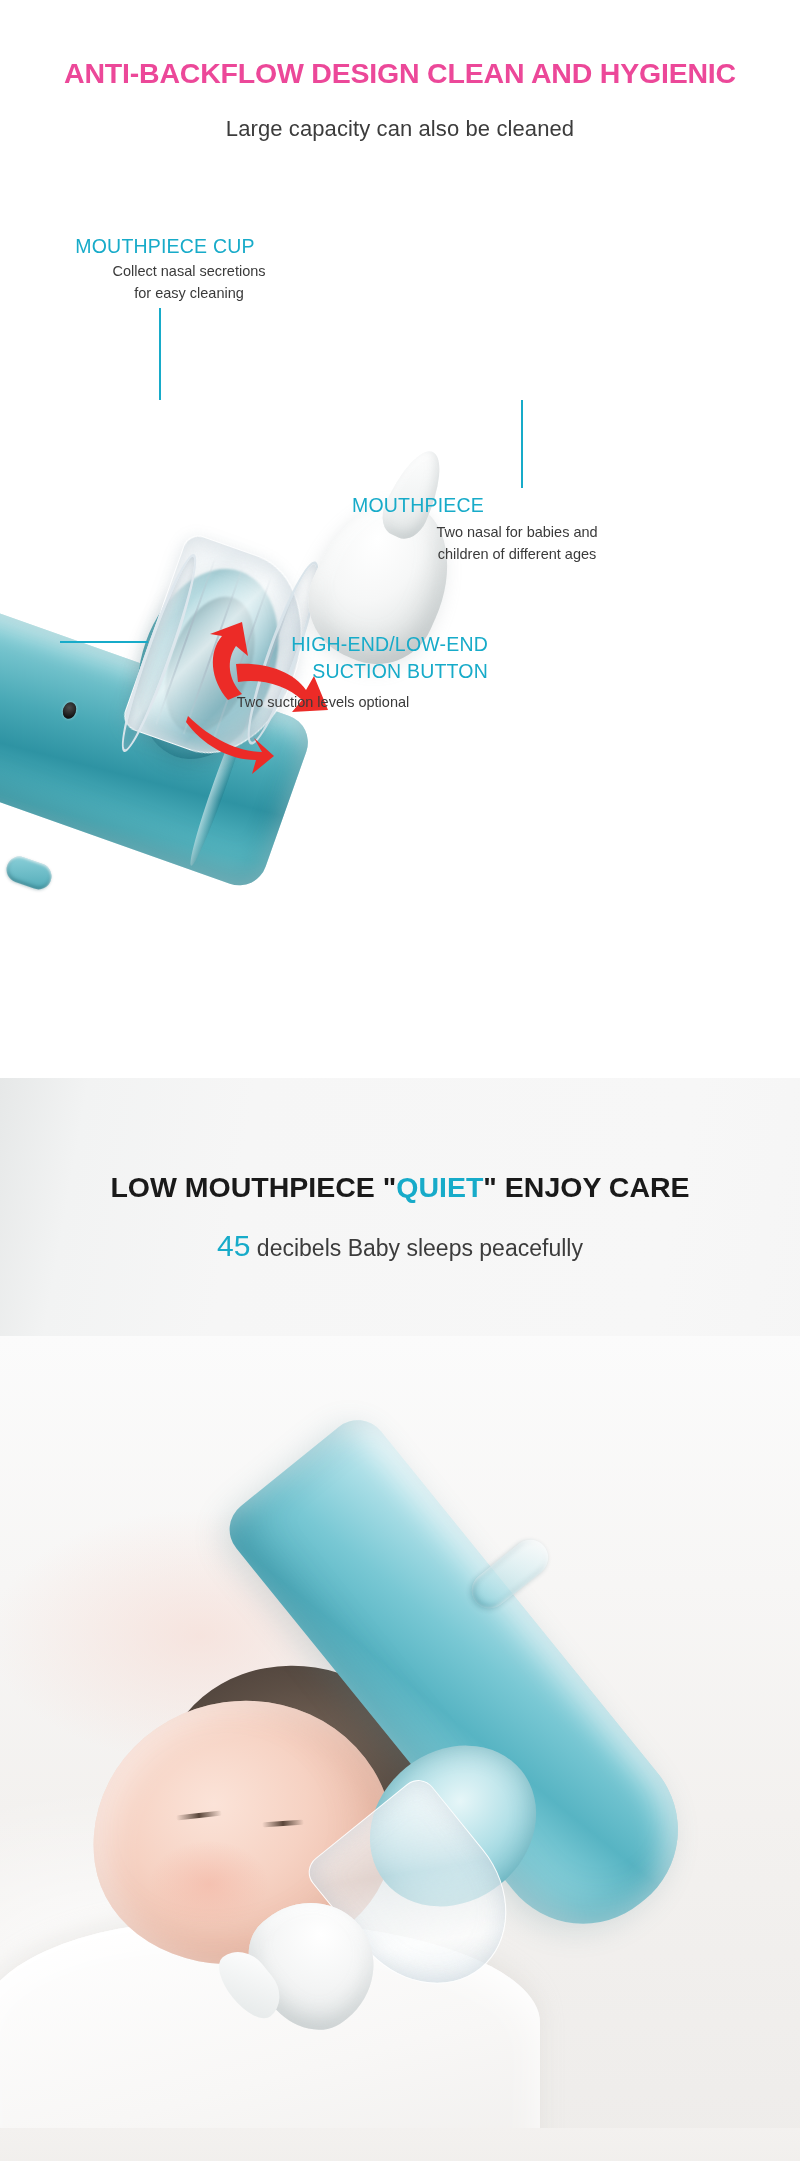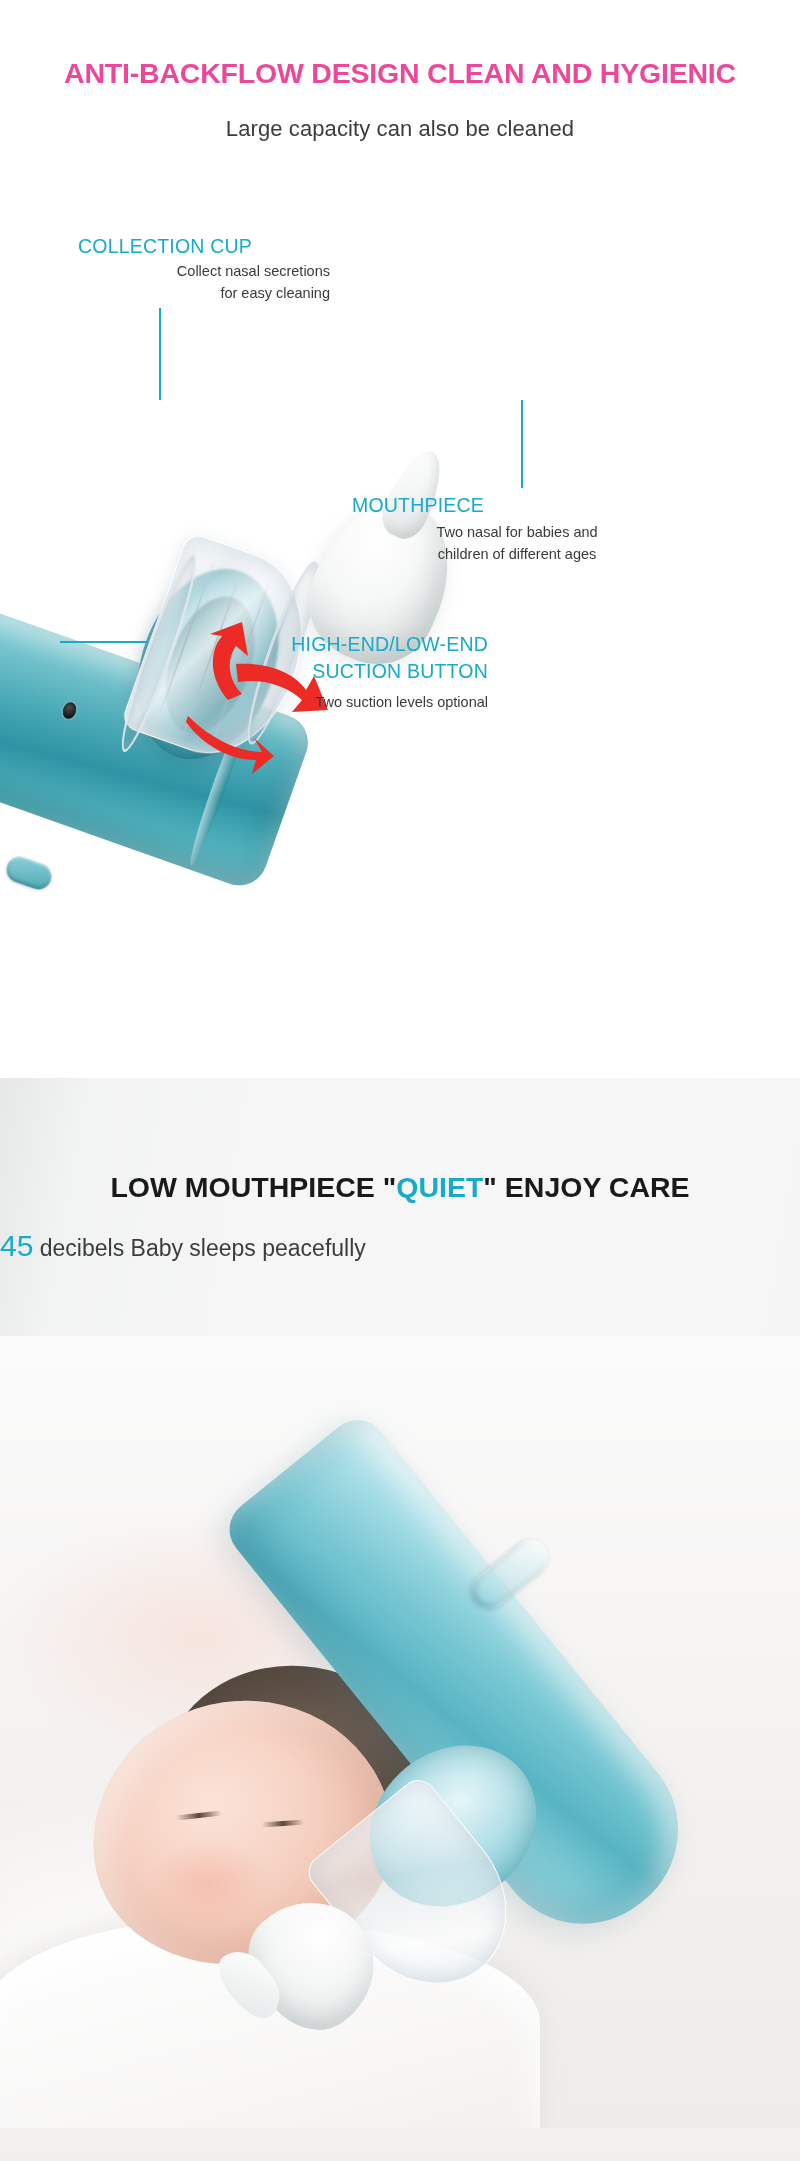--- a/index.html
+++ b/index.html
@@ -139,41 +139,41 @@
     letter-spacing:.2px; white-space:nowrap; line-height:27px;
   }
   .callout-desc{
     position:absolute; color:#3a3a3a; font-size:14.5px; font-weight:400;
     line-height:22px; white-space:nowrap;
   }
   .leader-v{ position:absolute; width:1.6px; background:#17abc9; }
   .leader-h{ position:absolute; height:1.6px; background:#17abc9; }
 
   #callout-collection-cup-title{ left:0; top:233px; width:330px; text-align:center; }
-  #callout-collection-cup-desc { left:0; top:260px; width:330px; text-align:right;padding-left:48px; }
+  #callout-collection-cup-desc { left:0; top:260px; width:330px; text-align:center;padding-left:48px; }
   #leader-collection-cup{ left:159px; top:308px; height:92px; }
 
   #callout-mouthpiece-title{ left:352px; top:492px; width:330px; text-align:left; }
   #callout-mouthpiece-desc { left:352px; top:521px; width:330px; text-align:center; }
   #leader-mouthpiece{ left:521px; top:400px; height:88px; }
 
   #callout-suction-title{ left:158px; top:631px; width:330px; text-align:right; }
-  #callout-suction-desc { left:158px; top:691px; width:330px; text-align:right; }
+  #callout-suction-desc { left:158px; top:691px; width:330px; text-align:center; }
   #leader-suction{ left:60px; top:641px; width:88px; }
 
   
   #section-quiet{
     position:absolute; left:0; top:1078px; width:800px; height:1083px;
     overflow:hidden;
     background:linear-gradient(100deg,#e6e8e8 0%, #f2f3f3 9%, #f6f6f6 26%, #f7f7f7 70%, #f4f4f4 100%);
   }
   #s2-headline{ position:absolute; left:0; top:93px; width:800px; text-align:center;
     font-size:28.5px; font-weight:700; color:#1a1a1a; white-space:nowrap; }
   #s2-headline .accent{ color:#17abc9; }
-  #s2-sub{ position:absolute; left:0; top:151px; width:800px; 
+  #s2-sub{ position:absolute; left:0; top:151px; width:800px; text-align:center;
     font-size:23px; font-weight:400; color:#3c3c3c; white-space:nowrap; }
   #s2-sub .num{ color:#17abc9; font-size:30px; font-weight:400; }
 
   
   #photo-bed{
     position:absolute; left:0; top:258px; width:800px; height:825px;
     background:
       radial-gradient(ellipse 300px 180px at 200px 300px, rgba(246,214,205,.55), rgba(246,214,205,0) 70%),
       radial-gradient(ellipse 420px 260px at 120px 640px, rgba(255,255,255,.95), rgba(243,243,243,0) 72%),
       linear-gradient(180deg,#fbfbfb 0%, #f7f6f5 30%, #f3f1ef 58%, #eeecea 100%);
@@ -297,21 +297,21 @@
       <path d="M30 78 C 12 58, 10 30, 24 14 L 12 12 L 44 0 L 50 34 L 38 24 C 28 38, 30 58, 44 72 Z" fill="#ec2b27"></path>
     </svg>
     <svg id="rot-arrow-right" viewBox="0 0 92 66">
       <path d="M0 8 C 30 6, 58 16, 70 34 L 78 20 L 92 54 L 56 56 L 66 44 C 52 30, 26 22, 2 26 Z" fill="#ec2b27"></path>
     </svg>
     <svg id="rot-arrow-down" viewBox="0 0 88 66">
       <path d="M2 8 C 24 30, 52 44, 76 44 L 68 30 L 88 48 L 66 66 L 70 52 C 42 52, 16 36, 0 14 Z" fill="#ec2b27"></path>
     </svg>
   </div>
 
-  <div class="callout-title static" id="callout-collection-cup-title">COLLECTION CUP</div>
+  <div class="callout-title static" id="callout-collection-cup-title">MOUTHPIECE CUP</div>
   <div class="callout-desc static" id="callout-collection-cup-desc">
     <div>Collect nasal secretions</div>
     <div>for easy cleaning</div>
   </div>
   <div class="leader-v" id="leader-collection-cup"></div>
 
   <div class="leader-v" id="leader-mouthpiece"></div>
   <div class="callout-title static" id="callout-mouthpiece-title">MOUTHPIECE</div>
   <div class="callout-desc static" id="callout-mouthpiece-desc">
     <div>Two nasal for babies and</div>

